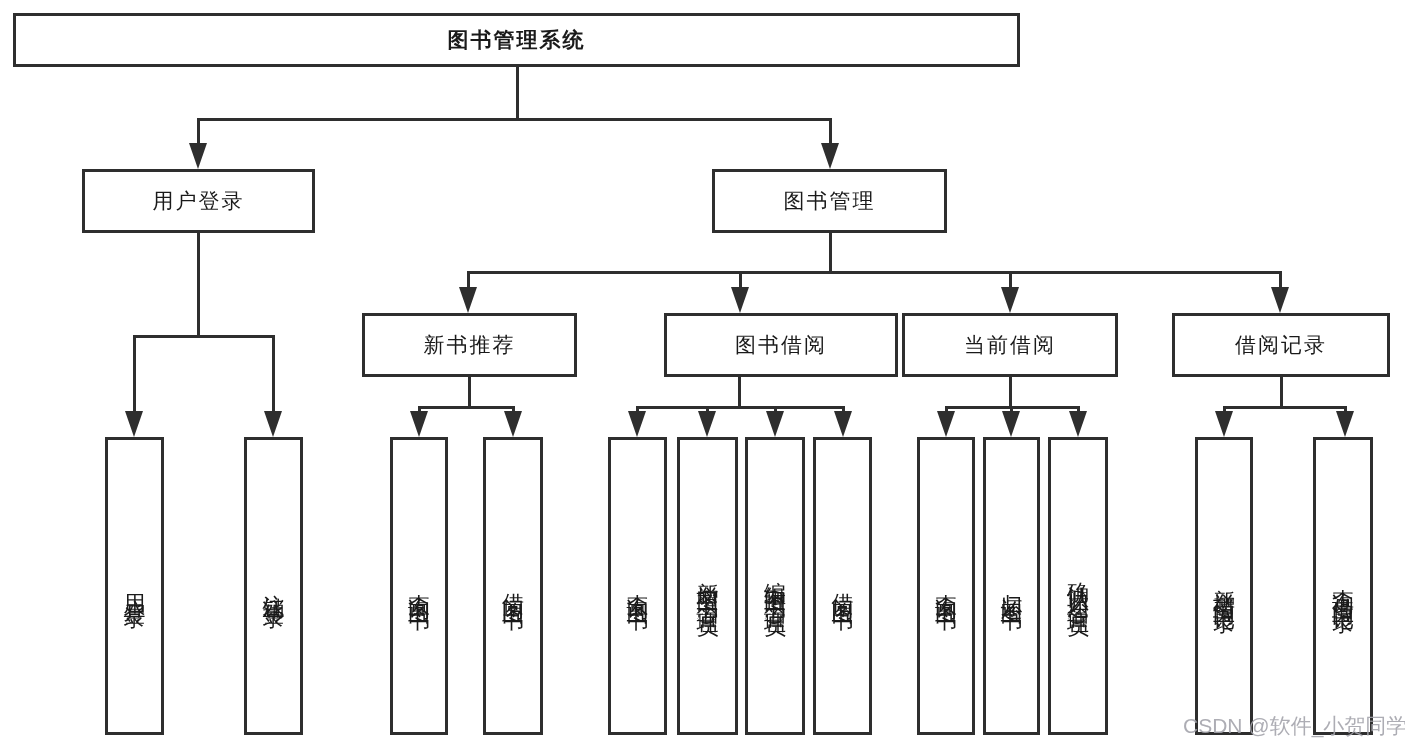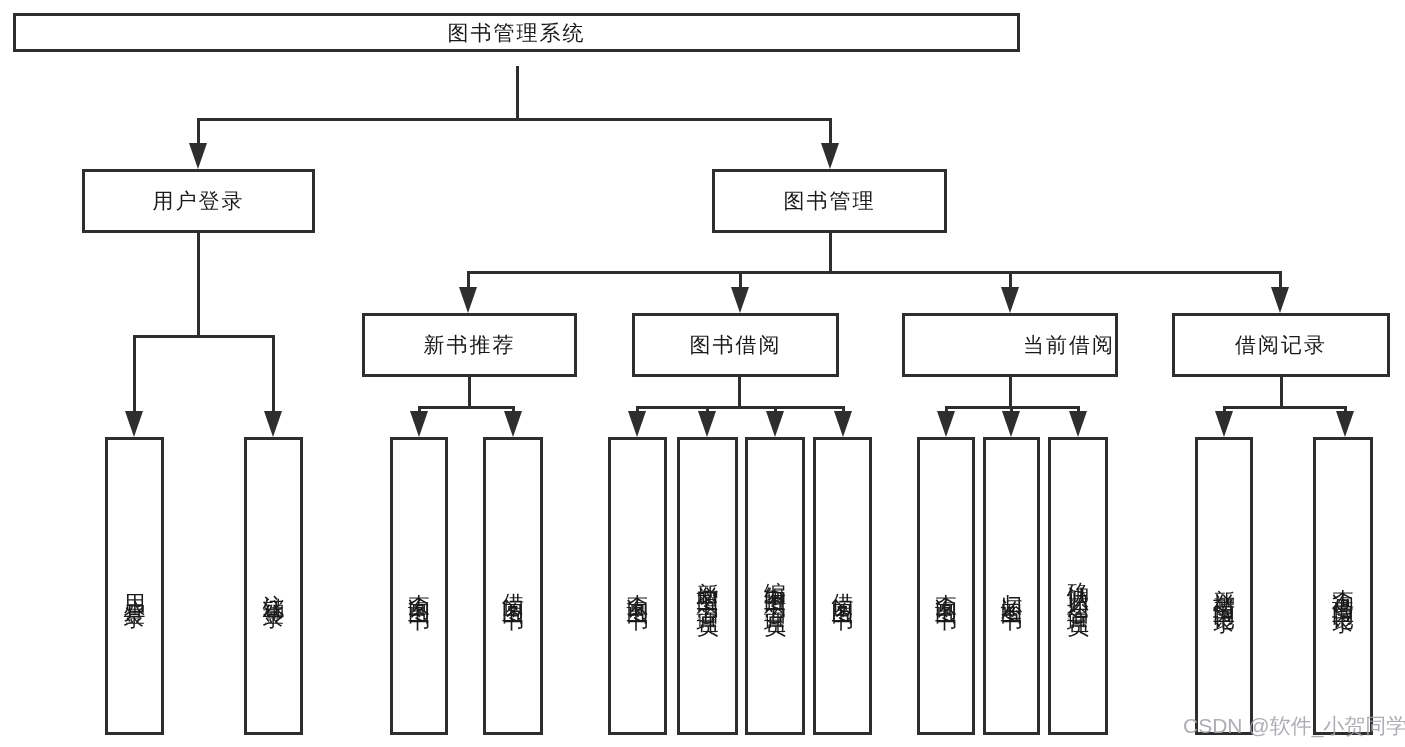--- a/index.html
+++ b/index.html
@@ -49,28 +49,28 @@
   .vbox .vtext {
     writing-mode: vertical-rl;
     text-orientation: mixed;
     font-size: 22px;
     letter-spacing: 5px;
     color: #1a1a1a;
     white-space: nowrap;
     line-height: 1;
   }
   
-  .n-root   { left: 13px;   top: 13px;  width: 1007px; height: 39px; }
+  .n-root   { left: 13px;   top: 13px;  width: 1007px; height: 54px; font-weight: bold; }
   
   .n-login  { left: 82px;   top: 169px; width: 233px;  height: 64px; }
   .n-mgmt   { left: 712px;  top: 169px; width: 235px;  height: 64px; }
   
   .n-newrec { left: 362px;  top: 313px; width: 215px;  height: 64px; }
-  .n-borrow { left: 632px;  top: 313px; width: 207px;  height: 64px; }
-  .n-cur    { left: 902px;  top: 313px; width: 216px;  height: 64px; justify-content: flex-end; }
+  .n-borrow { left: 664px;  top: 313px; width: 234px;  height: 64px; }
+  .n-cur    { left: 902px;  top: 313px; width: 216px;  height: 64px; }
   .n-rec    { left: 1172px; top: 313px; width: 218px;  height: 64px; }
   
   .n-a1 { left: 105px;  top: 437px; width: 59px; height: 298px; }
   .n-a2 { left: 244px;  top: 437px; width: 59px; height: 298px; }
   .n-b1 { left: 390px;  top: 437px; width: 58px; height: 298px; }
   .n-b2 { left: 483px;  top: 437px; width: 60px; height: 298px; }
   .n-c1 { left: 608px;  top: 437px; width: 59px; height: 298px; }
   .n-c2 { left: 677px;  top: 437px; width: 61px; height: 298px; }
   .n-c3 { left: 745px;  top: 437px; width: 60px; height: 298px; }
   .n-c4 { left: 813px;  top: 437px; width: 59px; height: 298px; }

